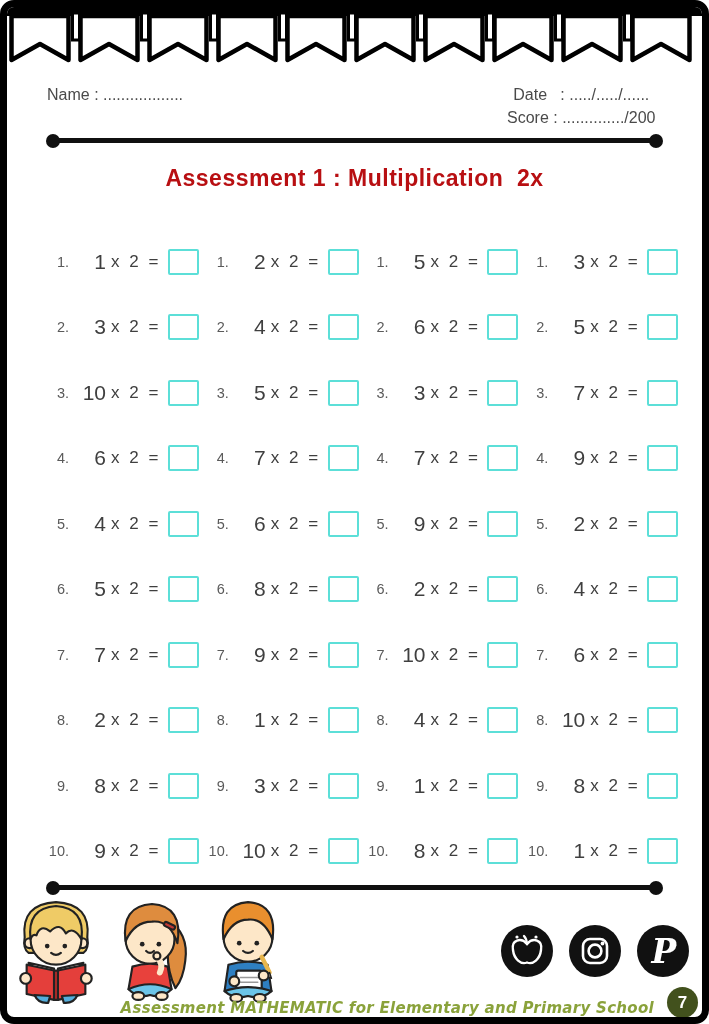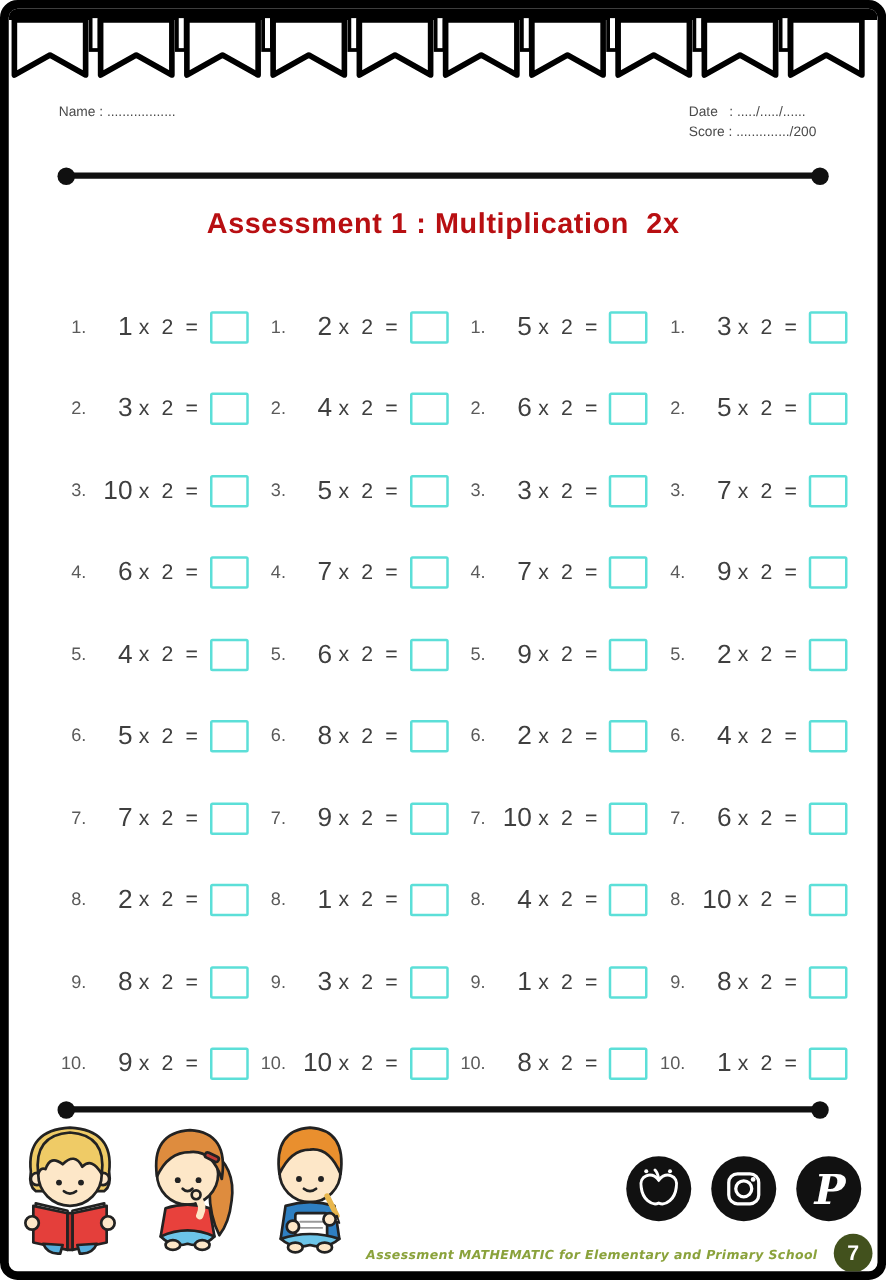--- a/index.html
+++ b/index.html
@@ -10,23 +10,23 @@
     --text-gray:#3F3F3F;
   }
   *{margin:0;padding:0;box-sizing:border-box;}
   html,body{background:#fff;}
   body{font-family:"Liberation Sans",sans-serif;}
   .page{
     position:relative;width:709px;height:1024px;background:#fff;
     border:7px solid #000;border-radius:14px;overflow:hidden;
   }
   .banner{position:absolute;top:0;left:0;}
-  .hdr{position:absolute;color:#4a4a4a;font-size:11px;line-height:1.45;}
+  .hdr{position:absolute;color:#4a4a4a;font-size:16px;line-height:1.45;text-align:center;}
   .hdr-left{top:76px;left:40px;}
-  .hdr-right{top:76px;left:500px;margin-left:44px;}
+  .hdr-right{top:76px;left:500px;}
   .hdr-line{white-space:pre;display:block;}
   .divider{position:absolute;left:48px;right:48px;height:5px;background:#101010;border-radius:3px;}
   .divider::before,.divider::after{
     content:"";position:absolute;top:-4.5px;width:14px;height:14px;border-radius:50%;background:#101010;
   }
   .divider::before{left:-9px;}
   .divider::after{right:-9px;}
   .divider-top{top:131px;}
   .divider-bottom{top:878px;}
   .page-title{
@@ -40,21 +40,21 @@
   .cell{display:flex;align-items:center;}
   .pnum{width:26px;text-align:right;font-size:14.5px;color:#5a5a5a;margin-right:10px;flex:none;}
   .factor{width:27px;text-align:right;font-size:21px;color:var(--text-gray);margin-right:5px;flex:none;}
   .op{font-size:17px;color:var(--text-gray);letter-spacing:2.5px;margin-right:7px;flex:none;}
   .abox{width:31px;height:26px;border:2px solid var(--box-border);border-radius:2px;background:#fff;flex:none;}
   .kids{position:absolute;top:886px;left:4px;display:flex;gap:6px;}
   .social{position:absolute;top:917px;right:12px;display:flex;gap:14px;}
   .sicon{display:inline-block;width:54px;height:54px;}
   .credit{
     position:absolute;top:992px;right:48px;color:var(--credit-green);
-    font-family:"DejaVu Sans",sans-serif;font-style:italic;font-weight:600;font-size:10px;letter-spacing:.3px;
+    font-family:"DejaVu Sans",sans-serif;font-style:italic;font-weight:600;font-size:15px;letter-spacing:.3px;
   }
   .page-num{
     position:absolute;top:980px;right:4px;width:31px;height:31px;border-radius:50%;
     background:var(--page-circle);color:#fff;font-size:17px;font-weight:bold;
     display:flex;align-items:center;justify-content:center;
   }
 </style>
 </head>
 <body>
 

